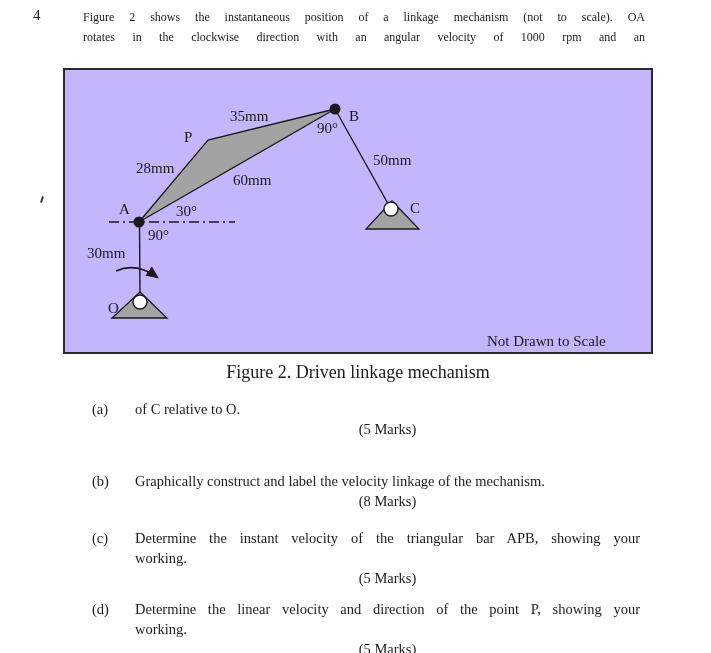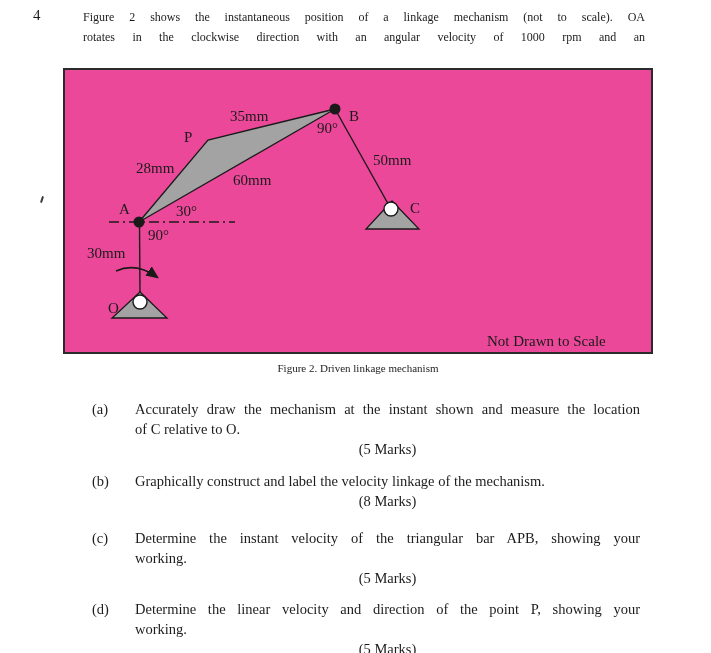--- a/index.html
+++ b/index.html
@@ -11,25 +11,25 @@
   .q-num { position:absolute; left:33px; top:7px; font-size:15px; }
   .intro { position:absolute; left:83px; top:7px; width:562px; font-size:12px; line-height:20px; }
   .just { text-align:justify; text-align-last:justify; }
   .intro sup { font-size:0.68em; vertical-align:super; }
   .stray {
     position:absolute; left:41px; top:196px; width:2px; height:7px;
     background:#3a3a3a; transform:rotate(18deg); border-radius:1px;
   }
   .figure-box {
     position:absolute; left:63px; top:68px; width:590px; height:286px;
-    border:2px solid #2b2b2b; background:#ec4899;
+    border:2px solid #2b2b2b; background:#c4b5fd;
   }
   .figure-box svg { position:absolute; left:0; top:0; }
   svg text { font-family:"Liberation Serif", serif; font-size:15px; fill:#1a1a1a; }
-  .caption { position:absolute; left:63px; top:362px; width:590px; text-align:center; font-size:11px; }
+  .caption { position:absolute; left:63px; top:362px; width:590px; text-align:center; font-size:18px; }
   .q-item { position:absolute; left:92px; width:548px; font-size:14.5px; line-height:20px; }
   .q-item .q-label { position:absolute; left:0; top:0; }
   .q-item .q-body { margin-left:43px; }
   .q-marks { text-align:center; }
   .qa { top:399px; } .qb { top:471px; } .qc { top:528px; } .qd { top:599px; }
 </style>
 </head>
 <body>
 
 <div class="page">
@@ -85,21 +85,20 @@
       <text x="43" y="243">O</text>
       <text x="422" y="276">Not Drawn to Scale</text>
     </svg>
   </div>
 
   <div class="caption">Figure 2. Driven linkage mechanism</div>
 
   <div class="q-item qa">
     <span class="q-label">(a)</span>
     <div class="q-body">
-      <div class="just">Accurately draw the mechanism at the instant shown and measure the location</div>
       <div>of C relative to O.</div>
       <div class="q-marks">(5 Marks)</div>
     </div>
   </div>
 
   <div class="q-item qb">
     <span class="q-label">(b)</span>
     <div class="q-body">
       <div>Graphically construct and label the velocity linkage of the mechanism.</div>
       <div class="q-marks">(8 Marks)</div>

